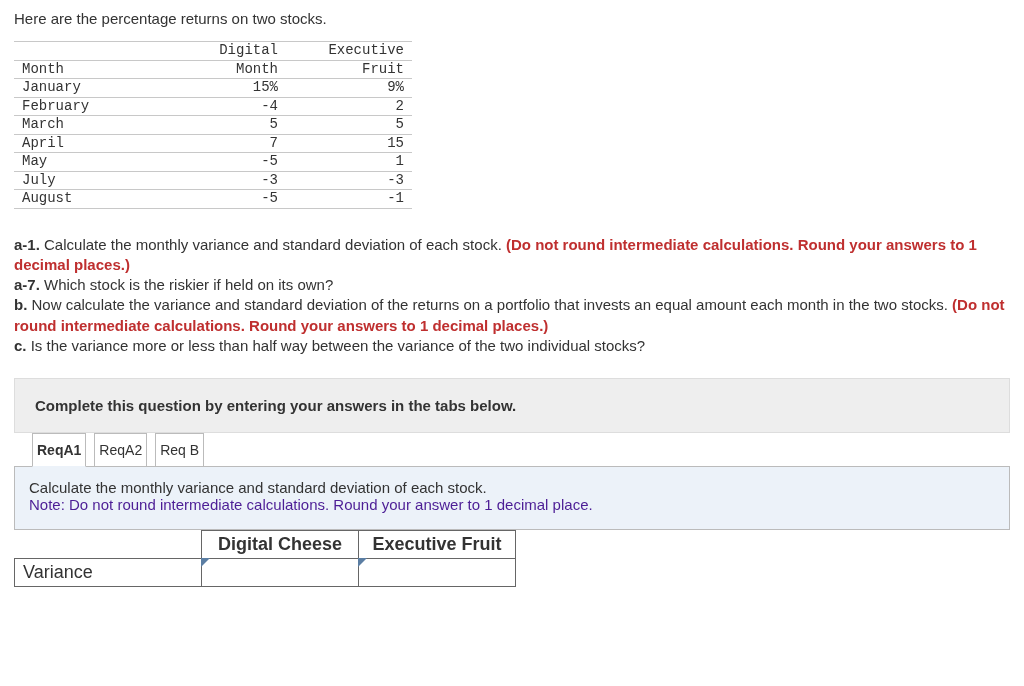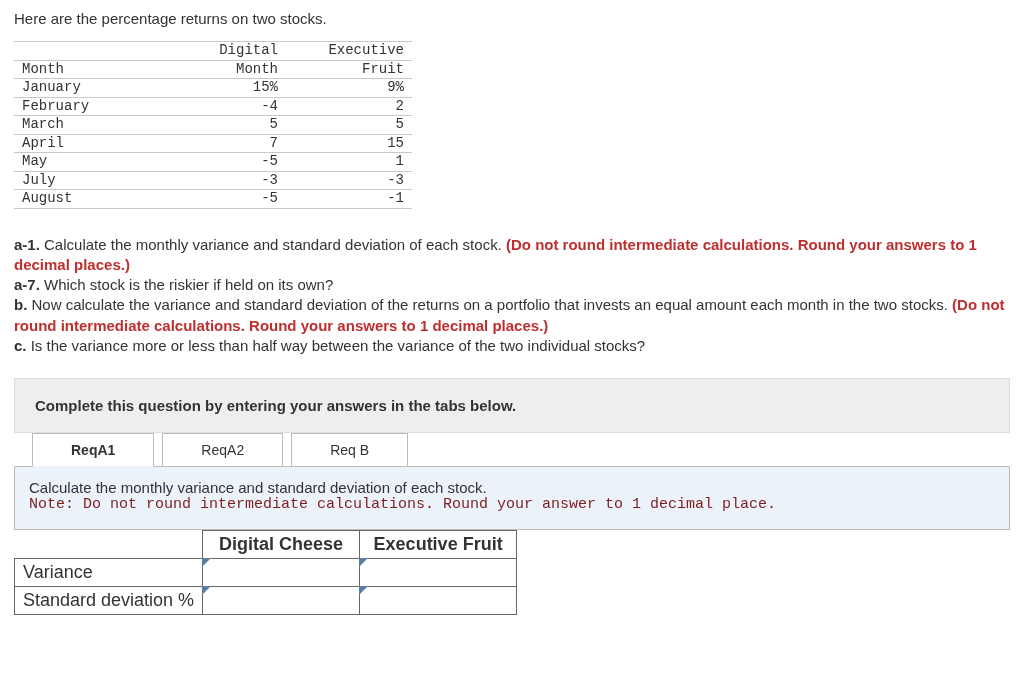--- a/index.html
+++ b/index.html
@@ -57,37 +57,37 @@
   }
   .tabs {
     display: flex;
     gap: 8px;
     margin-left: 18px;
     margin-bottom: -1px;
     position: relative;
     z-index: 1;
   }
   .tab {
-    padding: 8px 38px;
+    padding: 8px 4px;
     border: 1px solid #bbb;
     background: #fff;
     font-size: 14px;
     cursor: pointer;
   }
   .tab.active {
     border-bottom: 1px solid #ecf2f9;
     font-weight: bold;
   }
   .tab-panel {
     border: 1px solid #bbb;
     background: #ecf2f9;
     padding: 12px 14px 16px 14px;
     margin-bottom: 0;
   }
-  .panel-note-red { color: #7f1d1d; font-family: Liberation Mono, monospace; }
+  .panel-note-red { color: #4c1d95; }
   .answer-table {
     border-collapse: collapse;
     margin-top: 0;
     font-size: 18px;
     padding-left: 40px;
   }
   .answer-table th, .answer-table td {
     border: 1px solid #666;
     padding: 3px 8px;
     background: #fff;
@@ -216,23 +216,14 @@
   <tbody>
     <tr>
       <th>Variance</th>
       <td>
           <span class="notch"></span>
         </td>
       <td>
           <span class="notch"></span>
         </td>
     </tr>
-    <tr>
-      <th>Standard deviation %</th>
-      <td>
-          <span class="notch"></span>
-        </td>
-      <td>
-          <span class="notch"></span>
-        </td>
-    </tr>
   </tbody>
 </table>
 
 </body></html>

